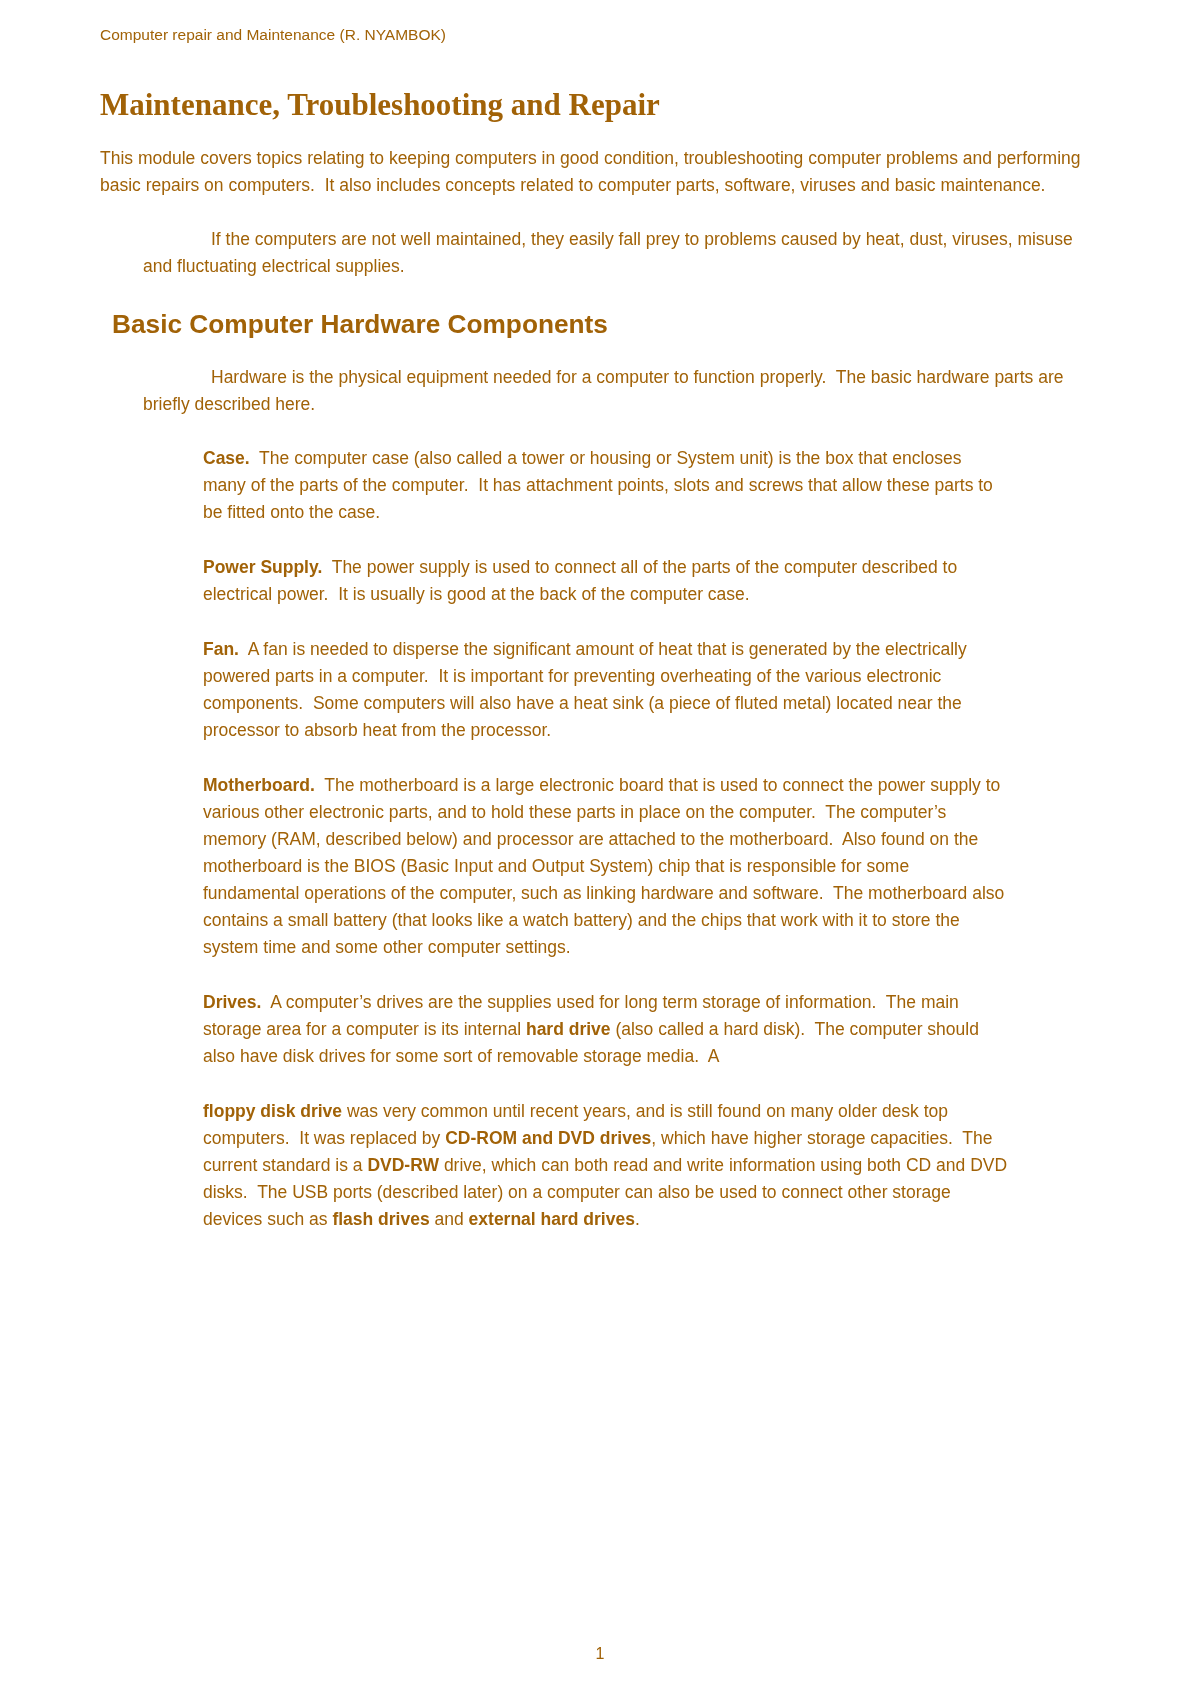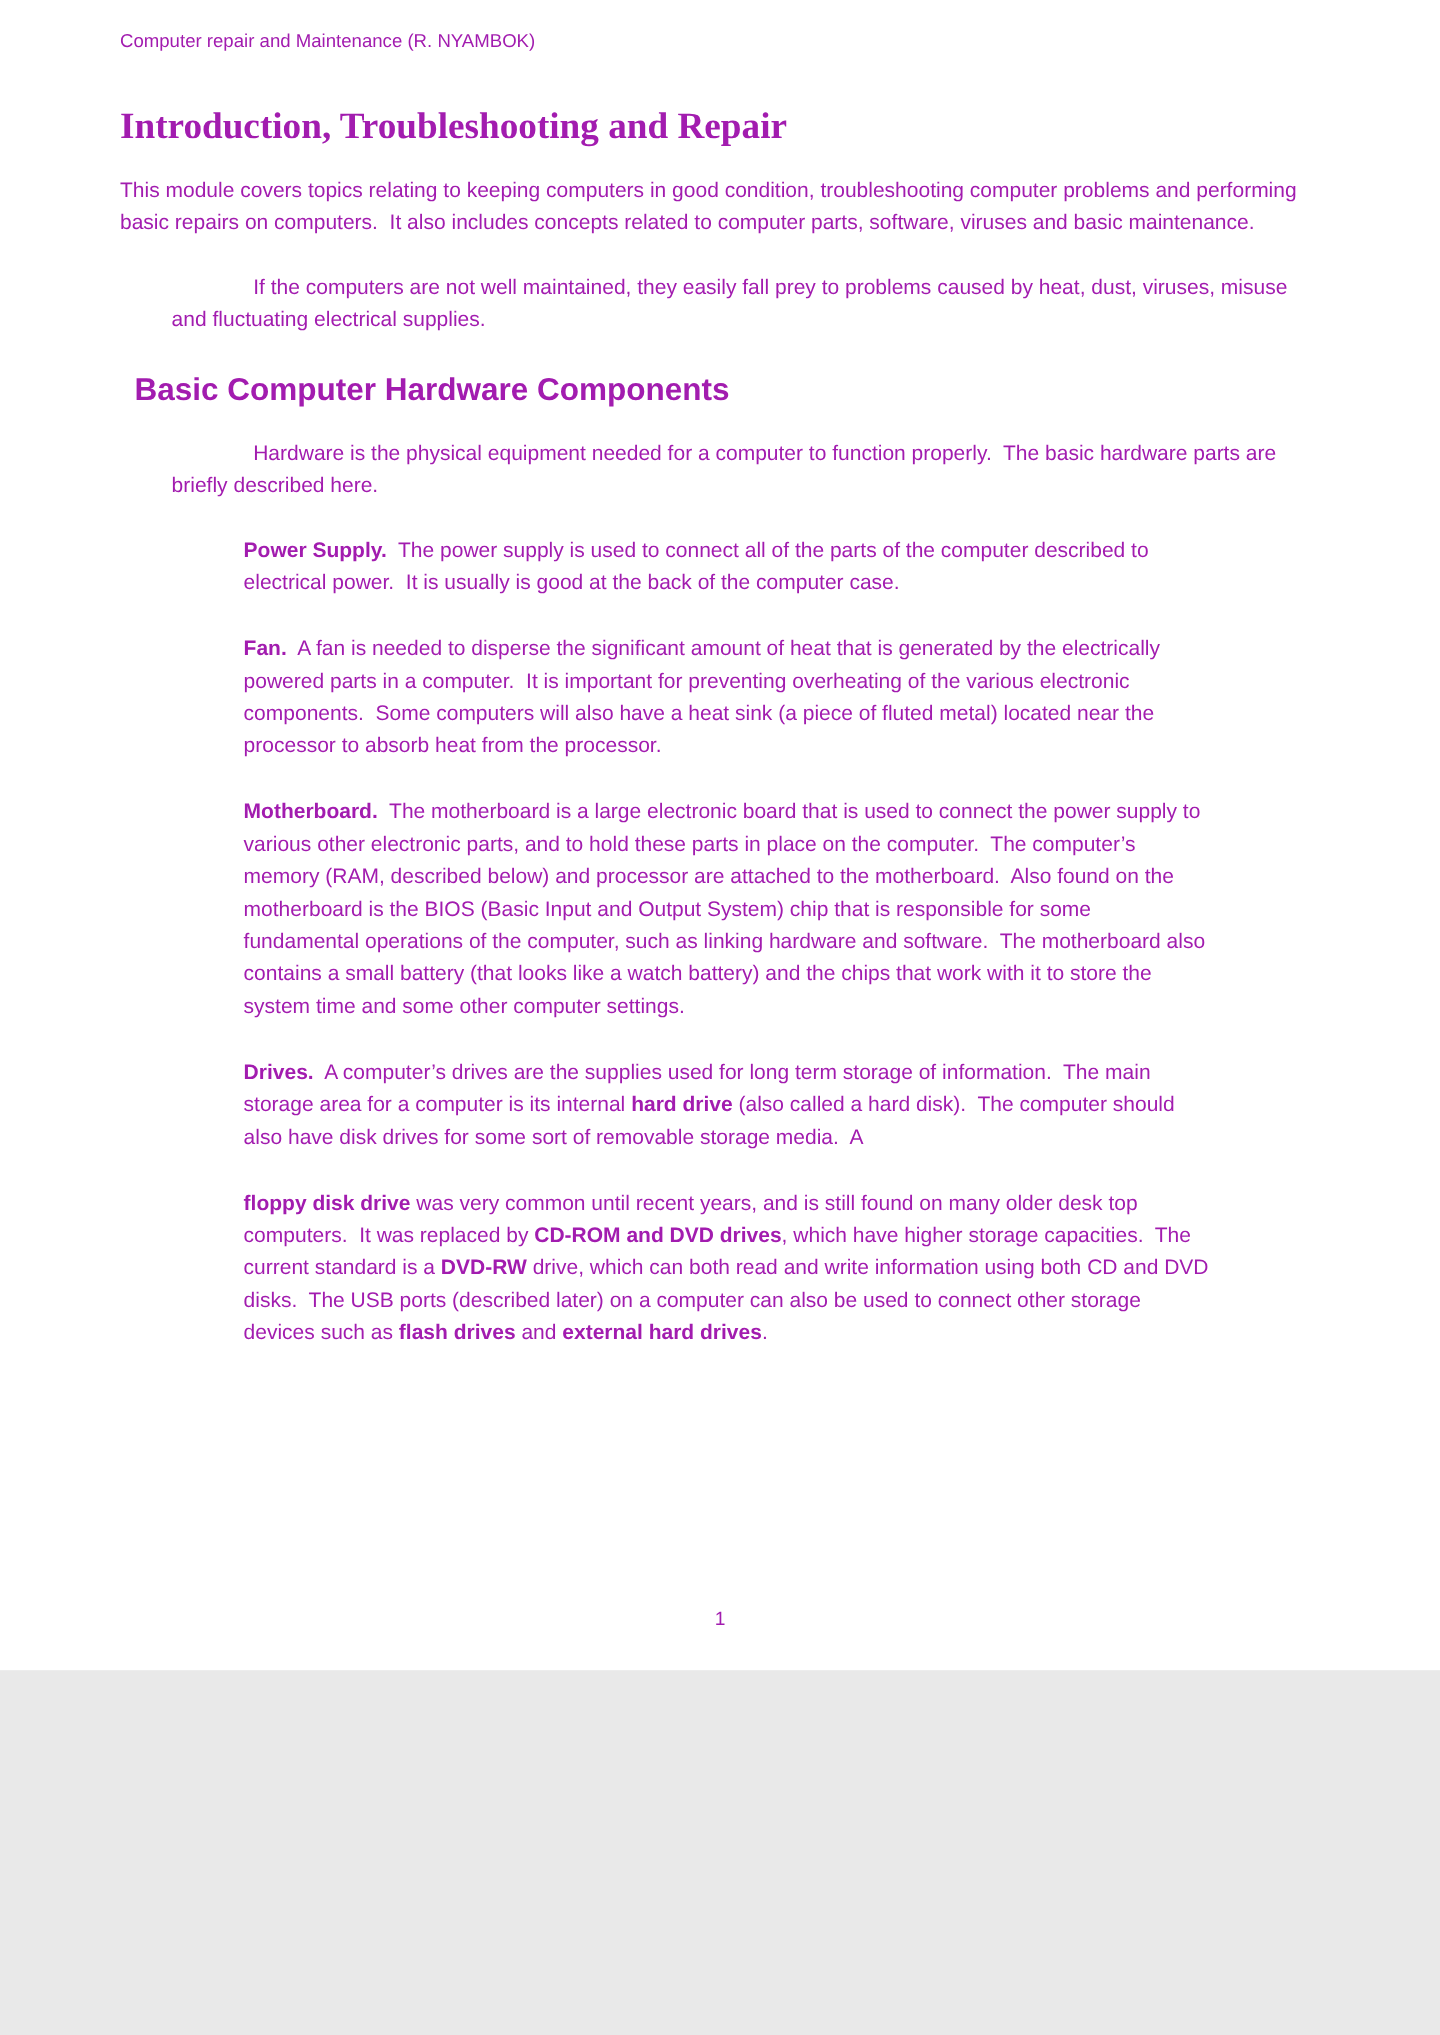--- a/index.html
+++ b/index.html
@@ -1,21 +1,21 @@
 <!DOCTYPE html>
 <html><head>
 <meta charset="utf-8">
 <style>
   html,body{margin:0;padding:0;background:#e9e9e9;}
   .page{
     position:relative;
-    width:1200px;height:1392px;
+    width:1200px;height:1696px;
     margin:0 auto;
     background:#ffffff;
-    color:#a21caf;
+    color:#a16207;
     font-family:"Liberation Sans",sans-serif;
     font-size:17.5px;
     line-height:27px;
     box-sizing:border-box;
     padding:86px 96px 0 100px;
     overflow:hidden;
   }
   .doc-header{
     position:absolute;top:24px;left:100px;right:96px;
     font-size:15.5px;line-height:22px;
@@ -37,31 +37,32 @@
     text-align:center;font-size:16px;line-height:24px;
   }
 </style>
 </head>
 <body>
 
 <div class="page">
 
   <div class="doc-header">Computer repair and Maintenance (R. NYAMBOK)</div>
 
-  <h1 class="doc-title">Introduction, Troubleshooting and Repair</h1>
+  <h1 class="doc-title">Maintenance, Troubleshooting and Repair</h1>
 
   <p class="para">This module covers topics relating to keeping computers in good condition, troubleshooting computer problems and performing basic repairs on computers.  It also includes concepts related to computer parts, software, viruses and basic maintenance.</p>
 
 
   <p class="para hang">If the computers are not well maintained, they easily fall prey to problems caused by heat, dust, viruses, misuse and fluctuating electrical supplies.</p>
 
   <h2 class="section-heading indent-sm">Basic Computer Hardware Components</h2>
 
   <p class="para hang">Hardware is the physical equipment needed for a computer to function properly.  The basic hardware parts are briefly described here.</p>
 
+  <p class="para item"><span class="b">Case.</span><span>  The computer case (also called a tower or housing or System unit) is the box that encloses many of the parts of the computer.  It has attachment points, slots and screws that allow these parts to be fitted onto the case.</span></p>
 
   <p class="para item"><span class="b">Power Supply.</span><span>  The power supply is used to connect all of the parts of the computer described to electrical power.  It is usually is good at the back of the computer case.</span></p>
 
   <p class="para item"><span class="b">Fan.</span><span>  A fan is needed to disperse the significant amount of heat that is generated by the electrically powered parts in a computer.  It is important for preventing overheating of the various electronic components.  Some computers will also have a heat sink (a piece of fluted metal) located near the processor to absorb heat from the processor.</span></p>
 
   <p class="para item"><span class="b">Motherboard.</span><span>  The motherboard is a large electronic board that is used to connect the power supply to various other electronic parts, and to hold these parts in place on the computer.  The computer’s memory (RAM, described below) and processor are attached to the motherboard.  Also found on the motherboard is the BIOS (Basic Input and Output System) chip that is responsible for some fundamental operations of the computer, such as linking hardware and software.  The motherboard also contains a small battery (that looks like a watch battery) and the chips that work with it to store the system time and some other computer settings.</span></p>
 
   <p class="para item"><span class="b">Drives.</span><span>  A computer’s drives are the supplies used for long term storage of information.  The main storage area for a computer is its internal </span><span class="b">hard drive</span><span> (also called a hard disk).  The computer should also have disk drives for some sort of removable storage media.  A</span></p>
 
   <p class="para item"><span class="b">floppy disk drive</span><span> was very common until recent years, and is still found on many older desk top computers.  It was replaced by </span><span class="b">CD-ROM and DVD drives</span><span>, which have higher storage capacities.  The current standard is a </span><span class="b">DVD-RW</span><span> drive, which can both read and write information using both CD and DVD disks.  The USB ports (described later) on a computer can also be used to connect other storage devices such as </span><span class="b">flash drives</span><span> and </span><span class="b">external hard drives</span><span>.</span></p>

